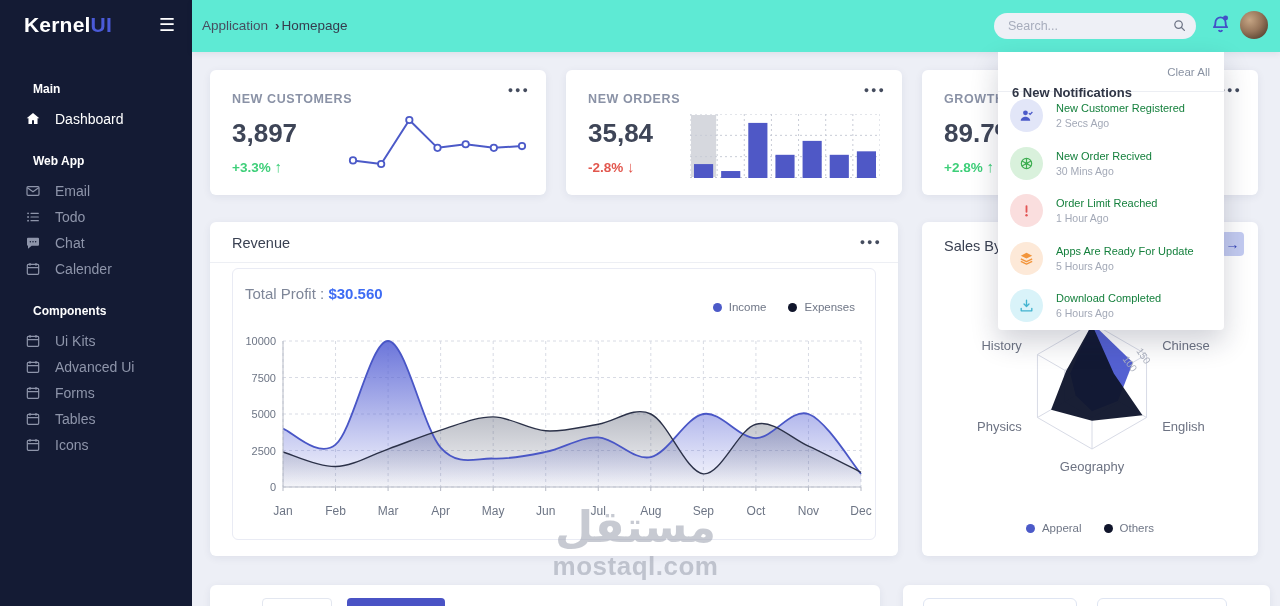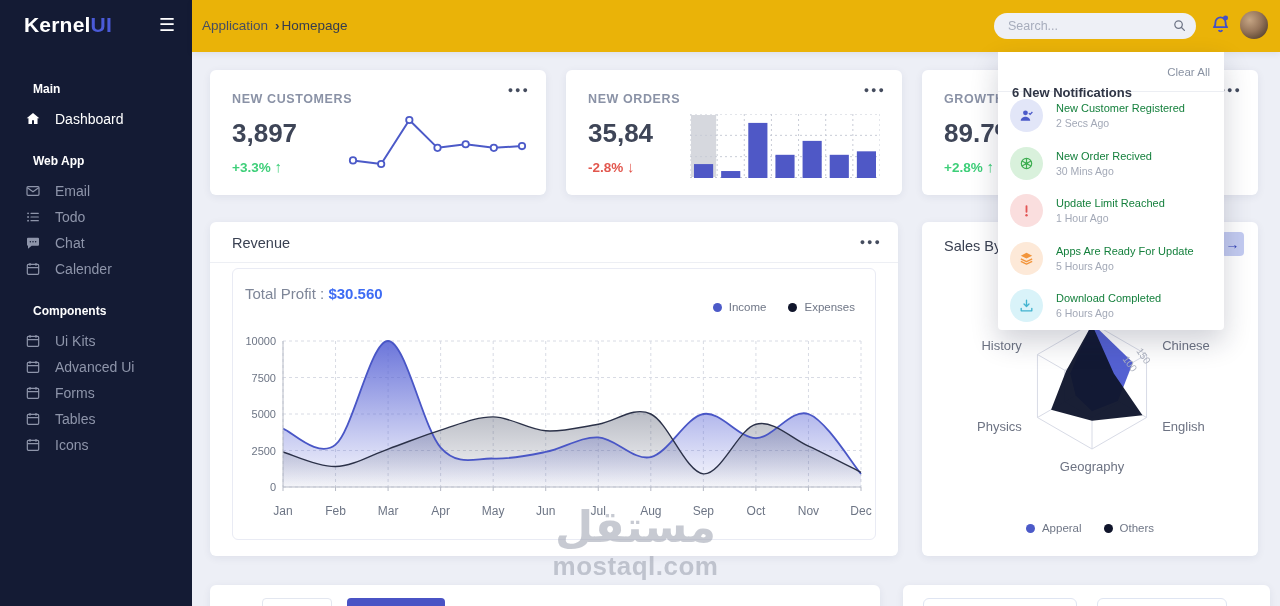--- a/index.html
+++ b/index.html
@@ -16,21 +16,21 @@
   .hamburger { position:absolute; right:17px; top:14px; color:#ffffff; font-size:18px; cursor:pointer; }
   .side-section { margin-top:22px; }
   .side-section.first { margin-top:30px; }
   .side-label { padding:0 33px; color:#ffffff; font-size:12px; font-weight:bold; margin-bottom:10px; }
   .side-item { display:flex; align-items:center; height:26px; padding:0 24px; color:#8e95aa; font-size:14px; cursor:pointer; }
   .side-item .sicon { width:17px; height:17px; margin-right:14px; display:inline-flex; align-items:center; justify-content:center; }
   .side-item.active { color:#ffffff; }
   .side-item svg { display:block; }
 
   
-  .topbar { position:absolute; left:192px; top:0; width:1088px; height:52px; background:#eab308; z-index:40; box-shadow:0 2px 6px rgba(40,50,90,.08); }
+  .topbar { position:absolute; left:192px; top:0; width:1088px; height:52px; background:#5eead4; z-index:40; box-shadow:0 2px 6px rgba(40,50,90,.08); }
   .crumbs { position:absolute; left:10px; top:0; height:52px; line-height:52px; font-size:13.5px; }
   .crumb-a { color:#474e60; text-decoration:none; }
   .crumb-sep { color:#353c4e; font-weight:bold; margin:0 2px 0 7px; }
   .crumb-b { color:#353c4e; text-decoration:none; }
   .search-wrap { position:absolute; left:802px; top:13px; width:202px; height:26px; }
   .search { width:202px; height:26px; background:#eef0f6; border:none; outline:none; border-radius:13px; padding:0 32px 0 14px; font-size:12.5px; color:#4a5162; font-family:inherit; }
   .search::placeholder { color:#a7adbc; }
   .search-btn { position:absolute; right:9px; top:5px; width:16px; height:16px; border:none; background:transparent; color:#6e7586; cursor:pointer; padding:0; }
   .bell-btn { position:absolute; left:1015px; top:12px; width:26px; height:28px; background:transparent; border:none; cursor:pointer; padding:0; }
   .avatar { position:absolute; left:1048px; top:11px; width:28px; height:28px; border-radius:50%; cursor:pointer;
@@ -443,21 +443,21 @@
         </span>
     </div>
     <div class="nitem">
       <span class="nico" style="background: rgb(250, 222, 222); color: rgb(226, 85, 85);">
           <svg viewBox="0 0 24 24" width="17" height="17" fill="currentColor">
             <rect x="10.7" y="4.5" width="2.6" height="10.5" rx="1.3"></rect>
             <circle cx="12" cy="18.7" r="1.7"></circle>
           </svg>
         </span>
       <span class="ntxt">
-          <div class="nt">Update Limit Reached</div>
+          <div class="nt">Order Limit Reached</div>
           <div class="nd">1 Hour Ago</div>
         </span>
     </div>
     <div class="nitem">
       <span class="nico" style="background: rgb(253, 233, 216); color: rgb(242, 149, 60);">
           <svg viewBox="0 0 24 24" width="17" height="17" fill="none" stroke="currentColor" stroke-width="1.8" stroke-linejoin="round">
             <path d="M12 4l8 4-8 4-8-4z" fill="currentColor" stroke="none"></path>
             <path d="M4 12.5l8 4 8-4"></path>
             <path d="M4 16l8 4 8-4"></path>
           </svg>

